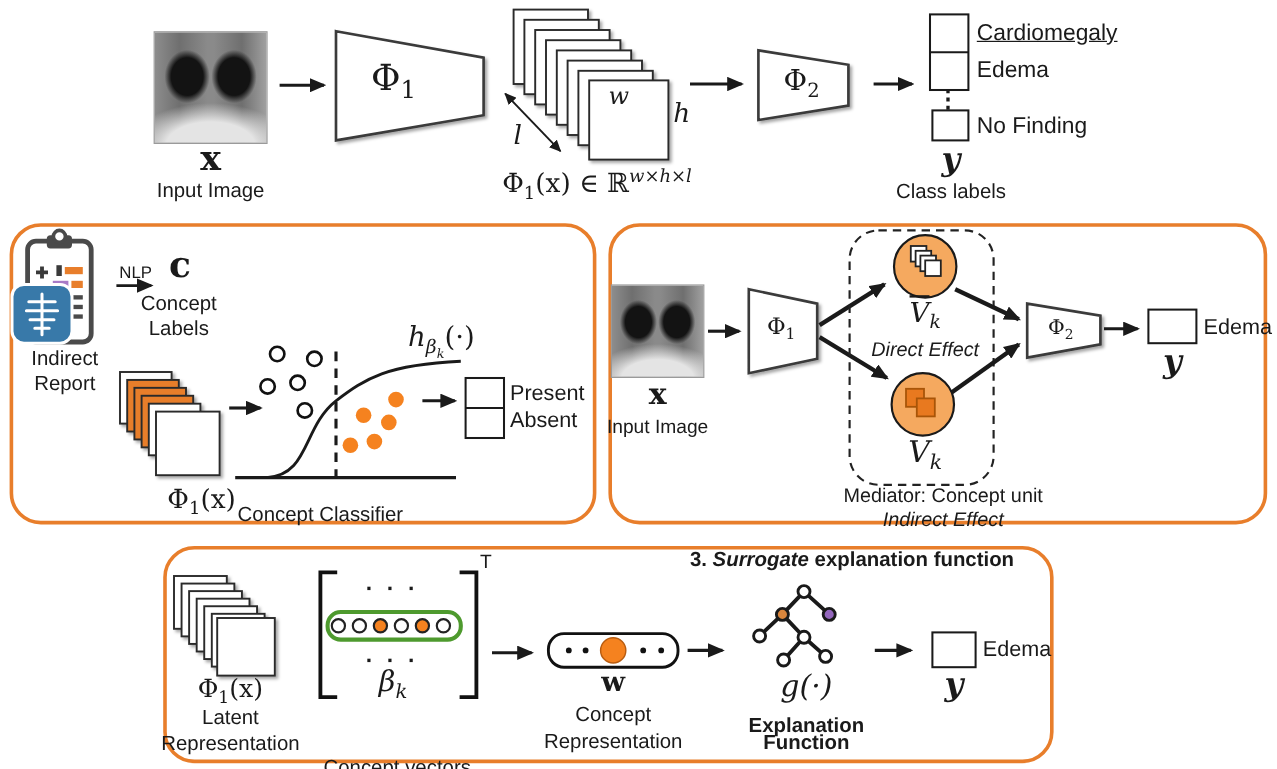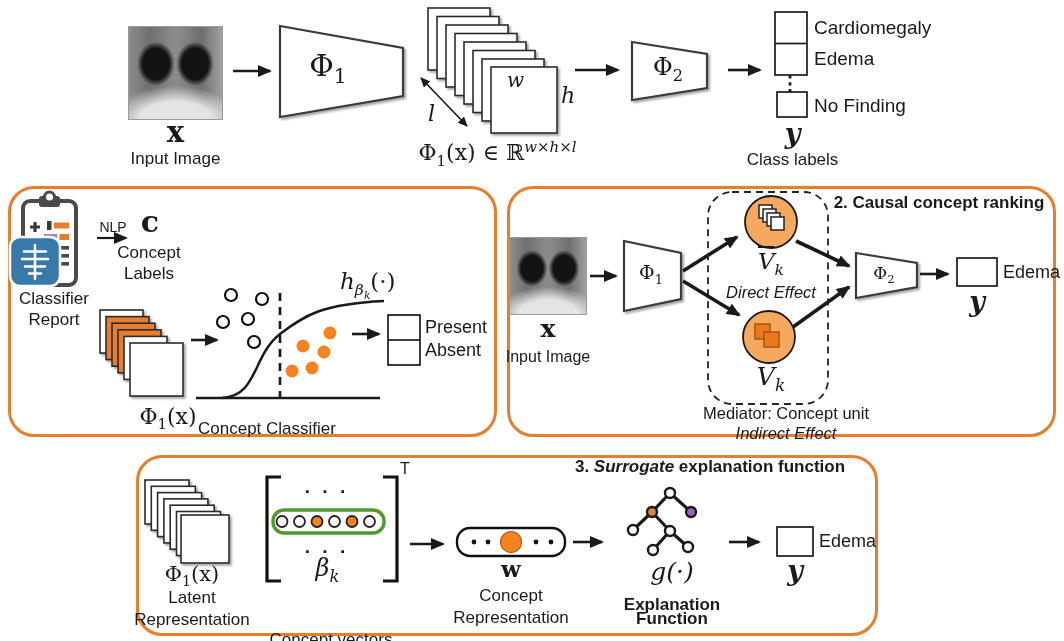--- a/index.html
+++ b/index.html
@@ -208,40 +208,39 @@
   </svg>
 
   <div class="lbl math bold ctr" style="left:128px;width:95px;top:116px;font-size:29px;">x</div>
   <div class="lbl ctr" style="left:118px;width:115px;top:149px;font-size:17px;">Input Image</div>
   <div class="lbl math ctr" style="left:288px;width:80px;top:49px;font-size:30px;"><span>Φ</span><sub>1</sub></div>
   <div class="lbl math it" style="left:507px;top:69px;font-size:20px;">w</div>
   <div class="lbl math it" style="left:561px;top:84px;font-size:22px;">h</div>
   <div class="lbl math it" style="left:428px;top:102px;font-size:22px;">l</div>
   <div class="lbl math ctr" style="left:385px;width:225px;top:139px;font-size:22px;"><span>Φ</span><sub>1</sub><span>(x) ∈ ℝ</span><sup class="it">w×h×l</sup></div>
   <div class="lbl math ctr" style="left:636px;width:64px;top:54px;font-size:24px;"><span>Φ</span><sub>2</sub></div>
-  <div class="lbl" style="left:814px;top:17px;font-size:19px;">Cardiomegaly</div>
+  <div class="lbl" style="left:814px;top:17px;font-size:19px;text-decoration:underline;">Cardiomegaly</div>
   <div class="lbl" style="left:814px;top:48px;font-size:19px;">Edema</div>
   <div class="lbl bold" style="left:780px;top:72px;font-size:20px;">⋮</div>
   <div class="lbl" style="left:814px;top:95px;font-size:19px;">No Finding</div>
   <div class="lbl math bold it ctr" style="left:770px;width:45px;top:119px;font-size:27px;">y</div>
   <div class="lbl ctr" style="left:735px;width:115px;top:150px;font-size:17px;">Class labels</div>
 
-  <div class="lbl ctr" style="left:10px;width:88px;top:289px;font-size:17px;">Classifier</div>
+  <div class="lbl ctr" style="left:10px;width:88px;top:289px;font-size:17px;">Indirect</div>
   <div class="lbl ctr" style="left:10px;width:88px;top:310px;font-size:17px;">Report</div>
   <div class="lbl ctr" style="left:95px;width:36px;top:220px;font-size:14px;">NLP</div>
   <div class="lbl math bold ctr" style="left:130px;width:40px;top:205px;font-size:30px;">c</div>
   <div class="lbl ctr" style="left:106px;width:86px;top:243px;font-size:17px;">Concept</div>
   <div class="lbl ctr" style="left:106px;width:86px;top:264px;font-size:17px;">Labels</div>
   <div class="lbl math ctr" style="left:116px;width:104px;top:405px;font-size:22px;"><span>Φ</span><sub>1</sub><span>(x)</span></div>
   <div class="lbl math it" style="left:340px;top:269px;font-size:23px;"><span>h</span><sub><span>β</span><sub>k</sub></sub><span style="font-style:normal;">(·)</span></div>
   <div class="lbl" style="left:425px;top:317px;font-size:18px;">Present</div>
   <div class="lbl" style="left:425px;top:340px;font-size:18px;">Absent</div>
   <div class="lbl ctr" style="left:194px;width:146px;top:419px;font-size:17px;">Concept Classifier</div>
 
-  <div class="lbl bold ctr" style="left:833px;width:212px;top:193px;font-size:17px;">2. Causal concept ranking</div>
   <div class="lbl math bold ctr" style="left:509px;width:78px;top:315px;font-size:25px;">x</div>
   <div class="lbl ctr" style="left:499px;width:98px;top:348px;font-size:16px;">Input Image</div>
   <div class="lbl math ctr" style="left:626px;width:50px;top:262px;font-size:19px;"><span>Φ</span><sub>1</sub></div>
   <div class="lbl math it ctr" style="left:741px;width:60px;top:249px;font-size:23px;"><span class="overbar">V</span><sub>k</sub></div>
   <div class="lbl it ctr" style="left:712px;width:118px;top:283px;font-size:16.5px;font-style:italic;">Direct Effect</div>
   <div class="lbl math it ctr" style="left:741px;width:60px;top:363px;font-size:25px;"><span>V</span><sub>k</sub></div>
   <div class="lbl it ctr" style="left:691px;width:190px;top:424px;font-size:16.5px;">Indirect Effect</div>
   <div class="lbl ctr" style="left:691px;width:190px;top:404px;font-size:16.5px;">Mediator: Concept unit</div>
   <div class="lbl math ctr" style="left:858px;width:52px;top:264px;font-size:17px;"><span>Φ</span><sub>2</sub></div>
   <div class="lbl" style="left:1003px;top:262px;font-size:18px;">Edema</div>

